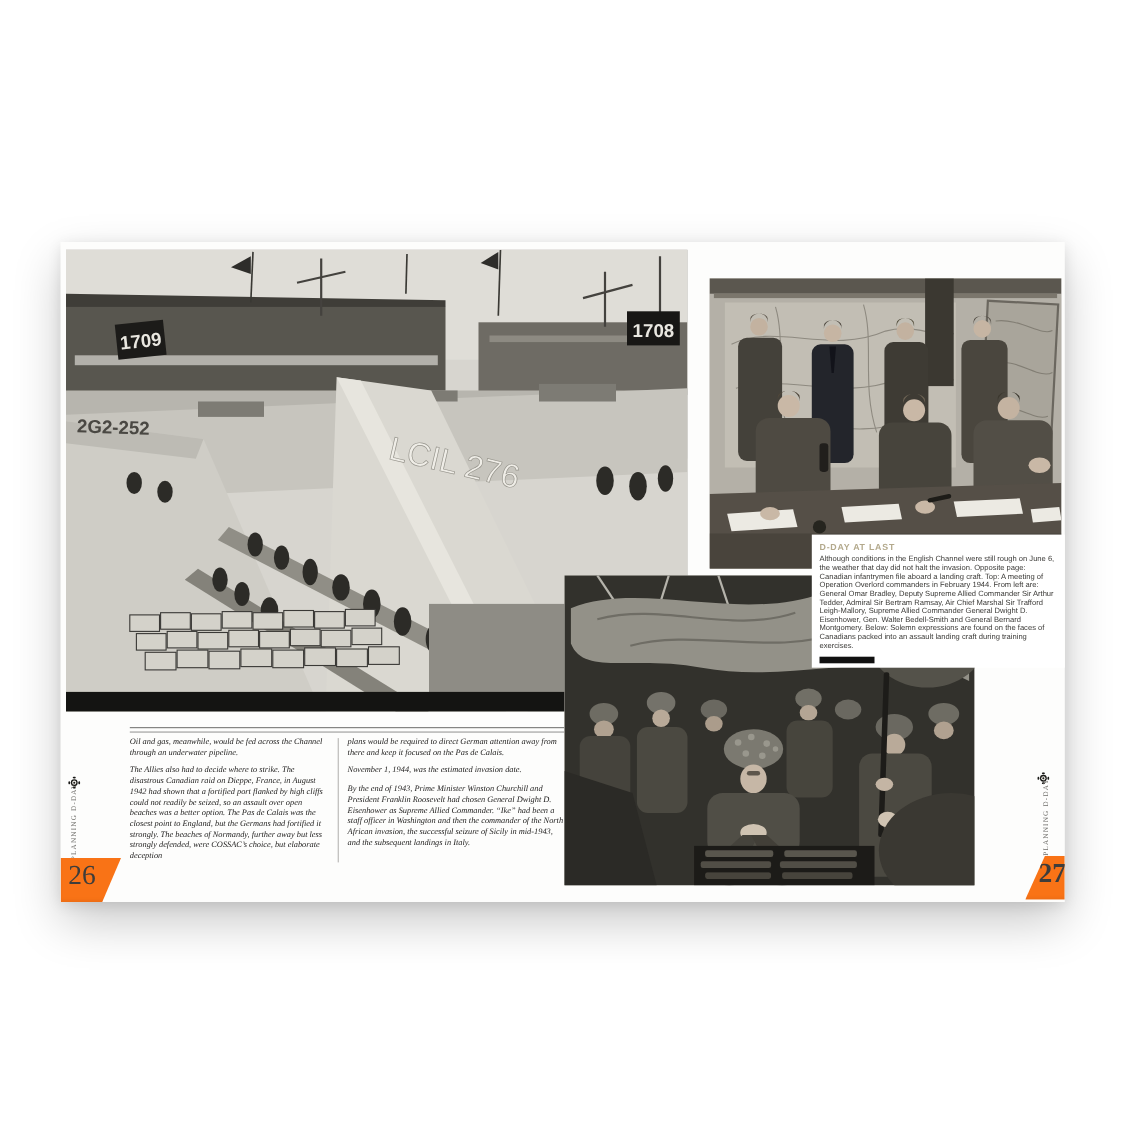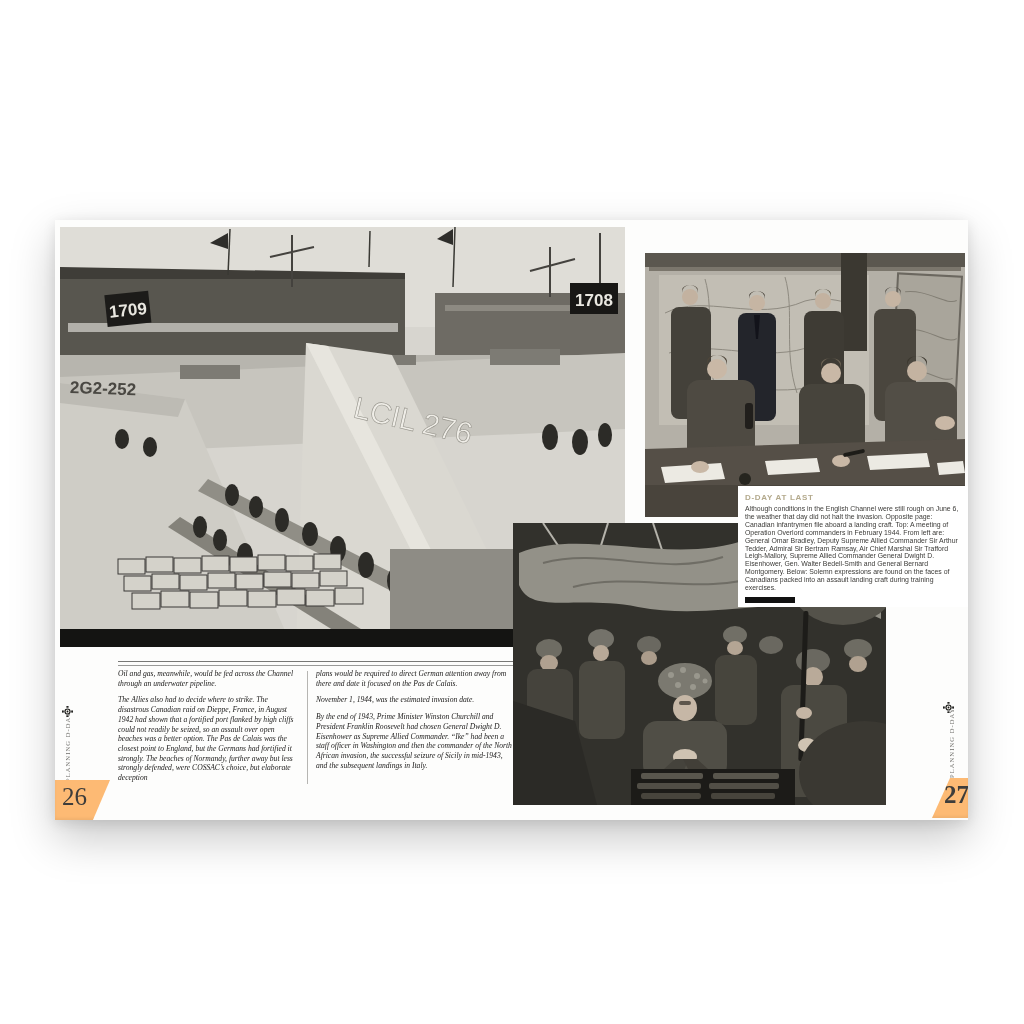--- a/index.html
+++ b/index.html
@@ -30,21 +30,21 @@
   .caption-bar{width:50px;height:6px;background:#111111;margin-top:5px;}
   
   .emblem{width:11px;height:11px;z-index:2;}
   .emblem-left{left:7px;top:486px;}
   .emblem-right{left:888px;top:482px;}
   .margin-label{height:60px;width:12px;z-index:2;color:#6f6e6a;font-family:"Liberation Serif", serif;
                 font-size:6.5px;letter-spacing:1.1px;writing-mode:vertical-rl;transform:rotate(180deg);
                 text-align:center;line-height:12px;white-space:nowrap;}
   .margin-label-left{left:7px;top:502px;}
   .margin-label-right{left:891px;top:498px;}
-  .page-tab{background:#fdba74;color:#3e3d3b;font-family:"Liberation Serif", serif;
+  .page-tab{background:#f97316;color:#3e3d3b;font-family:"Liberation Serif", serif;
             font-size:25px;z-index:2;box-shadow:inset 0 -2px 3px rgba(0,0,0,.05);}
   .tab-left{left:0;top:560px;width:55px;height:40px;clip-path:polygon(0 0,100% 0,69% 100%,0 100%);
             padding:3px 0 0 7px;box-sizing:border-box;}
   .tab-right{left:877px;top:558px;width:36px;height:40px;clip-path:polygon(50% 0,100% 0,100% 100%,0 100%);
              padding:3px 0 0 12px;box-sizing:border-box;font-weight:bold;}
 </style>
 </head>
 <body>
 
 <div class="spread">
@@ -303,21 +303,21 @@
   </div>
 
   <div class="abs double-rule"></div>
   <div class="abs bodytext">
     <div class="col col1">
       <p>Oil and gas, meanwhile, would be fed across the Channel through an underwater pipeline.</p>
       <p>The Allies also had to decide where to strike. The disastrous Canadian raid on Dieppe, France, in August 1942 had shown that a fortified port flanked by high cliffs could not readily be seized, so an assault over open beaches was a better option. The Pas de Calais was the closest point to England, but the Germans had fortified it strongly. The beaches of Normandy, further away but less strongly defended, were COSSAC’s choice, but elaborate deception</p>
     </div>
     <div class="col-divider"></div>
     <div class="col col2">
-      <p>plans would be required to direct German attention away from there and date it focused on the Pas de Calais.</p>
+      <p>plans would be required to direct German attention away from there and keep it focused on the Pas de Calais.</p>
       <p>November 1, 1944, was the estimated invasion date.</p>
       <p>By the end of 1943, Prime Minister Winston Churchill and President Franklin Roosevelt had chosen General Dwight D. Eisenhower as Supreme Allied Commander. “Ike” had been a staff officer in Washington and then the commander of the North African invasion, the successful seizure of Sicily in mid-1943, and the subsequent landings in Italy.</p>
     </div>
   </div>
 
   <svg class="abs emblem emblem-left" viewBox="0 0 12 12">
     <path d="M6,0 C8,0 8,2 6,2 C4,2 4,0 6,0 M6,10 C8,10 8,12 6,12 C4,12 4,10 6,10 M0,6 C0,4 2,4 2,6 C2,8 0,8 0,6 M10,6 C10,4 12,4 12,6 C12,8 10,8 10,6" fill="#1a1a18"></path>
     <circle cx="6" cy="6" r="3.4" fill="#1a1a18"></circle>
       <circle cx="6" cy="6" r="2.1" fill="#f2f0ea"></circle>
       <circle cx="6" cy="6" r="1" fill="#1a1a18"></circle>

